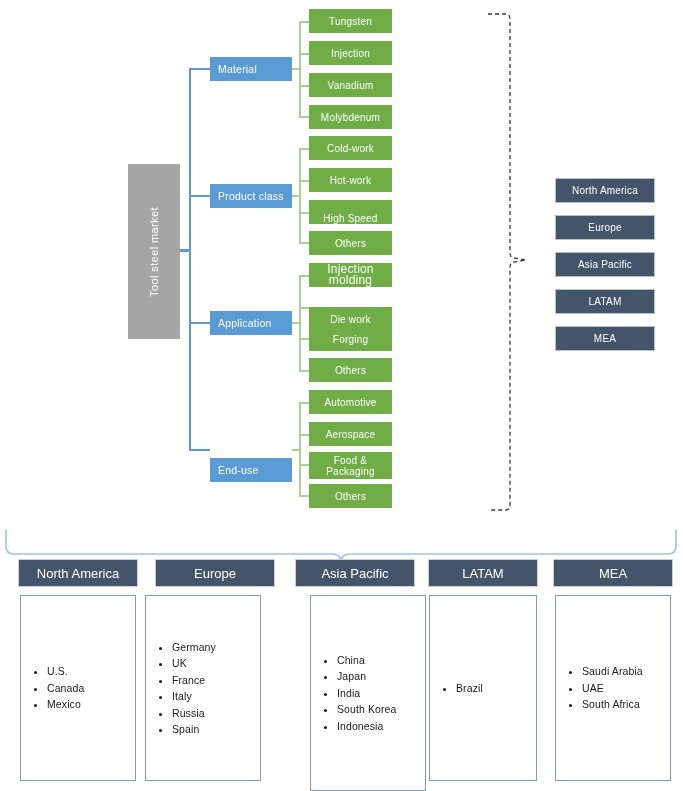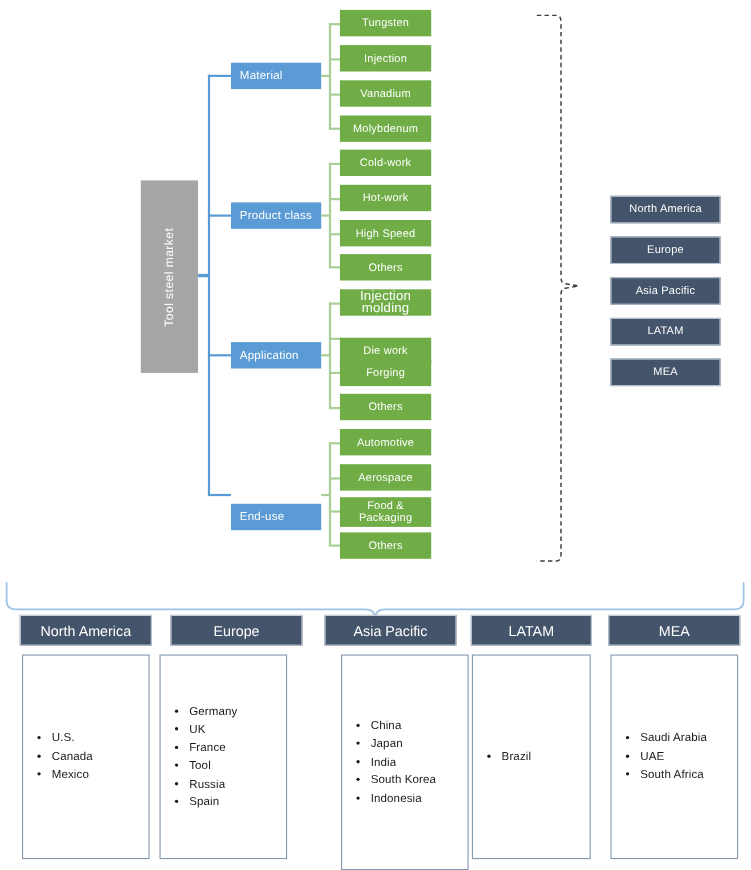--- a/index.html
+++ b/index.html
@@ -145,21 +145,21 @@
 <div class="abs l2" style="top:105px;">
   <span>Molybdenum</span>
   </div>
 
 <div class="abs l2" style="top:136px;justify-content:center;">
   <span>Cold-work</span>
   </div>
 <div class="abs l2" style="top:168px;">
   <span>Hot-work</span>
   </div>
-<div class="abs l2" style="top:200px;">
+<div class="abs l2" style="top:200px;align-items:flex-end;">
   <span>High Speed</span>
   </div>
 <div class="abs l2" style="top:231px;">
   <span>Others</span>
   </div>
 
 <div class="abs l2 small" style="top:263px;">
   <span>Injection molding</span>
   </div>
 <div class="abs l2" style="top:295px;margin-top:12px;">
@@ -223,21 +223,21 @@
 </div>
 
 <div class="abs col-head" style="left:155px;top:559px;width:120px;">
   <span>Europe</span>
   </div>
 <div class="abs col-body" style="left:145px;top:595px;width:116px;height:186px;">
   <ul>
     <li>Germany</li>
     <li>UK</li>
     <li>France</li>
-    <li>Tool</li>
+    <li>Italy</li>
     <li>Russia</li>
     <li>Spain</li>
   </ul>
 </div>
 
 <div class="abs col-head" style="left:295px;top:559px;width:120px;">
   <span>Asia Pacific</span>
   </div>
 <div class="abs col-body" style="left:310px;top:595px;width:116px;height:196px;">
   <ul>

